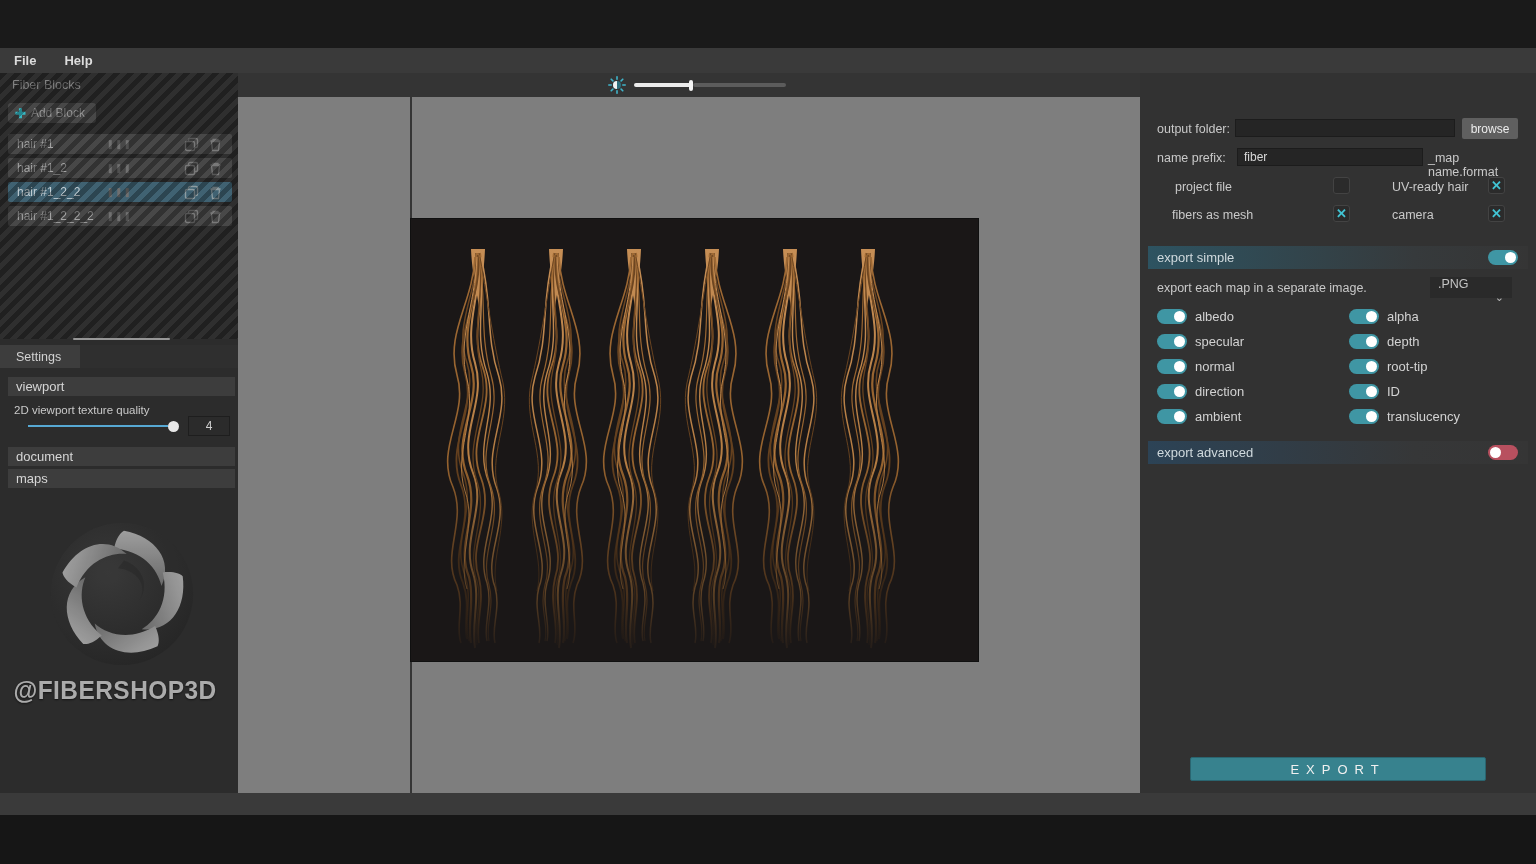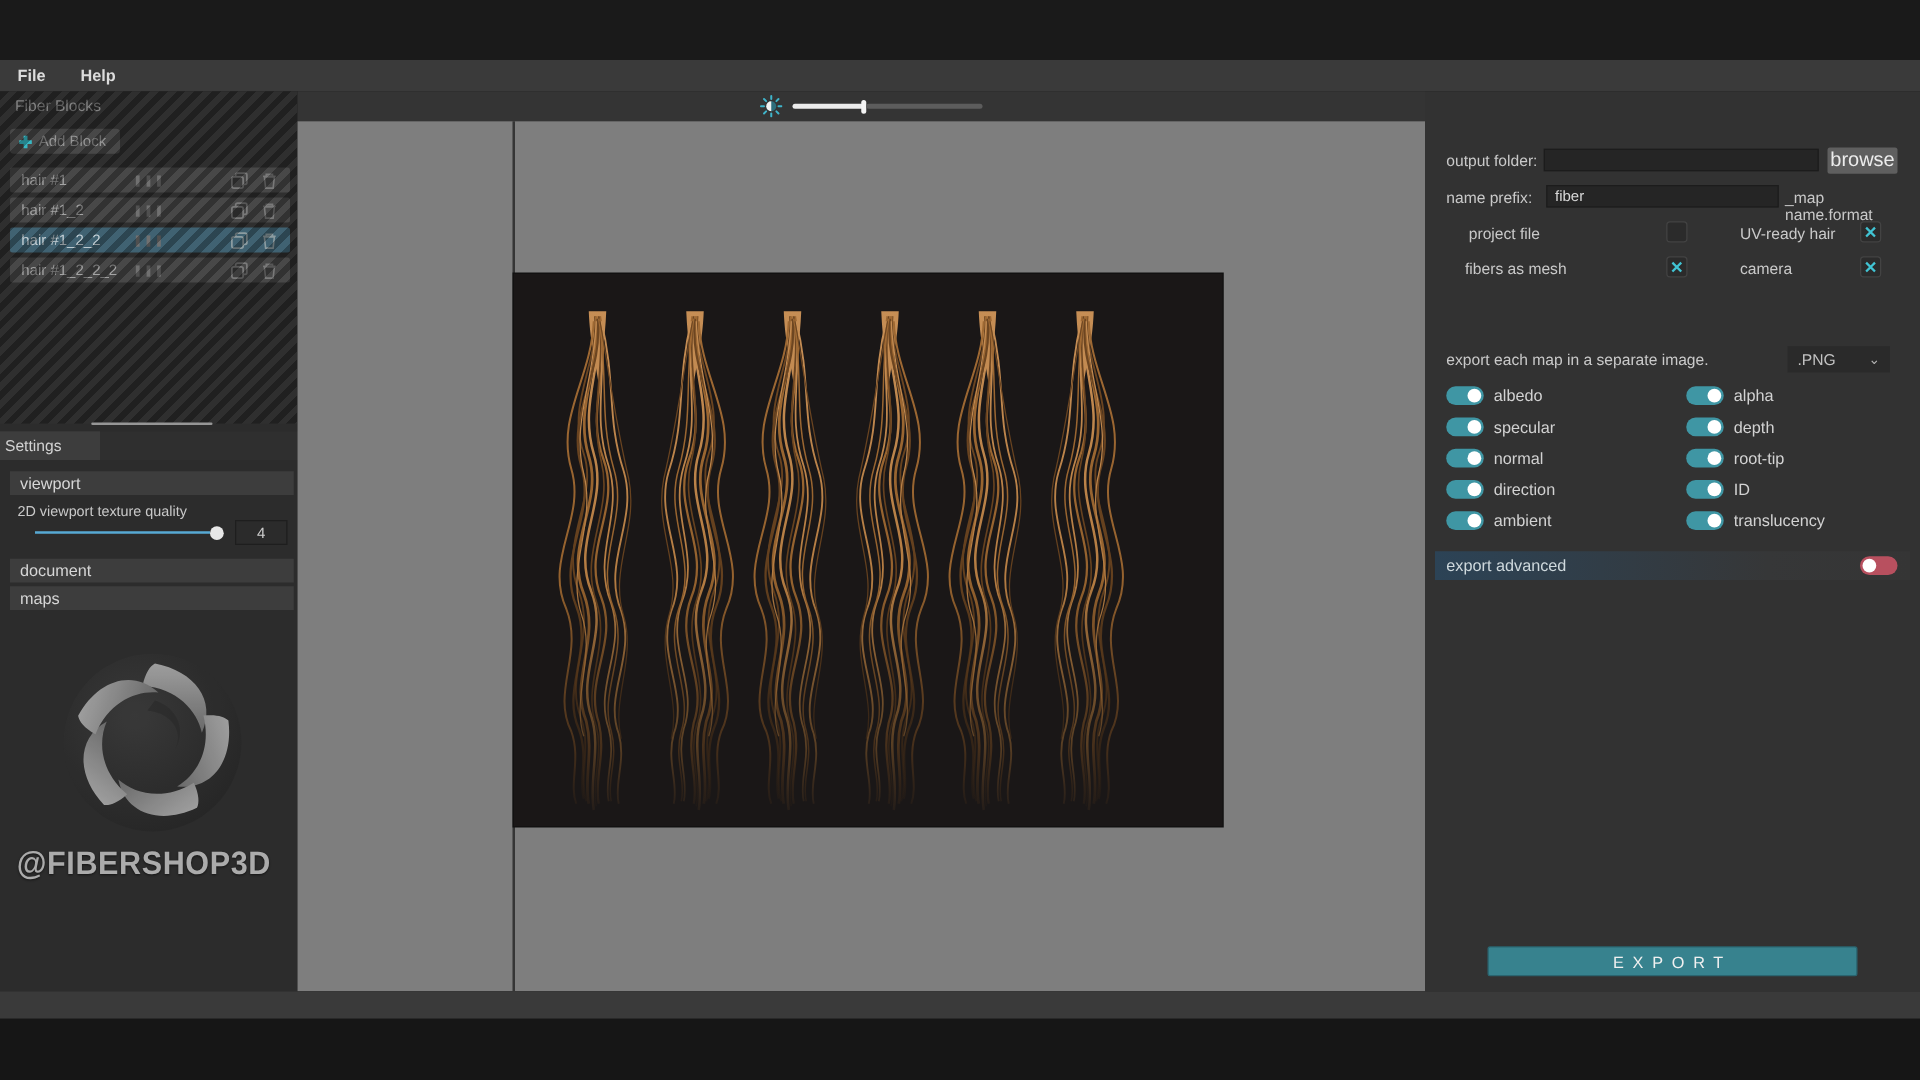--- a/index.html
+++ b/index.html
@@ -33,21 +33,21 @@
   .fb-row { position:relative; height:20px; margin-bottom:4px; background:#454545; border-radius:2px;
       display:flex; align-items:center; color:#a3a3a3; font-size:12px; cursor:pointer; }
   .fb-row.selected { background:#3d6070; color:#c3ced4; }
   .fb-label { padding-left:9px; flex:1 1 auto; }
   .fb-grip { color:#6e6e6e; font-size:9px; letter-spacing:1px; margin-right:52px; }
   .fb-ic { width:15px; height:15px; margin-right:9px; flex:0 0 auto; cursor:pointer; }
   .fb-ic svg { width:100%; height:100%; display:block; }
   .splitter-line { position:absolute; left:73px; top:265px; width:97px; height:2px; background:#969696; border-radius:1px; cursor:row-resize; }
 
   .settings-tabbar { position:absolute; left:0; top:272px; width:238px; height:23px; background:#282828; display:flex; }
-  .settings-tab { width:80px; height:100%; background:#3d3d3d; color:#d2d2d2; font-size:12.5px; display:flex; align-items:center; padding-left:4px; cursor:pointer; }
+  .settings-tab { width:80px; height:100%; background:#3d3d3d; color:#d2d2d2; font-size:12.5px; display:flex; align-items:center; padding-left:16px; cursor:pointer; }
   .settings-tab-rest { flex:1; background:#2f2f2f; }
 
   .section-header { position:absolute; left:8px; width:227px; height:19px; background:#3d3d3d; color:#d6d6d6; font-size:13px;
       display:flex; align-items:center; padding-left:8px; cursor:pointer; }
   .sh-viewport { top:304px; }
   .sh-document { top:374px; }
   .sh-maps { top:396px; }
   .quality-label { position:absolute; left:14px; top:331px; color:#c9c9c9; font-size:11.5px; }
   .quality-slider { position:absolute; left:28px; top:352px; width:140px; height:2px; background:#57a9d4; cursor:pointer; }
   .quality-knob { position:absolute; left:168px; top:348px; width:11px; height:11px; border-radius:50%; background:#e8e8e8; cursor:pointer; }
@@ -73,40 +73,40 @@
 
   
   .right-panel { position:absolute; left:1140px; top:0; width:396px; height:720px; background:#323232; }
   .rp-tabs { position:absolute; left:0; top:0; width:396px; height:24px; display:flex; background:#2b2b2b; }
   .rp-tab { width:132px; height:100%; display:flex; align-items:center; justify-content:center; font-size:12.5px; color:#787878; cursor:pointer; background:#2b2b2b; }
   .rp-tab.active { background:#3b3b3b; color:#e8e8e8; }
   .rp-body { position:absolute; left:0; top:24px; width:344px; height:696px; }
 
   .rp-label { color:#c9c9c9; font-size:12.5px; position:absolute; }
   .rp-input { position:absolute; height:18px; background:#252525; border:1px solid #1c1c1c; color:#d8d8d8; font-size:12px; padding:0 6px; font-family:"Liberation Sans",sans-serif; outline:none; }
-  .browse-btn { position:absolute; left:322px; top:21px; width:56px; height:21px; background:#5f5f5f; border-radius:2px; color:#ececec; font-size:16px; display:flex; align-items:center; justify-content:center; cursor:pointer; }
+  .browse-btn { position:absolute; left:322px; top:21px; width:56px; height:21px; background:#5f5f5f; border-radius:2px; color:#ececec; font-size:12px; display:flex; align-items:center; justify-content:center; cursor:pointer; }
 
   .checkbox { position:absolute; width:17px; height:17px; background:#2b2b2b; border:1px solid #434343; border-radius:3px;
       display:flex; align-items:center; justify-content:center; color:transparent; font-size:13px; font-weight:bold; cursor:pointer; }
   .checkbox.checked { color:#41c4d4; }
   .checkbox.checked::before { content:"✕"; }
 
   .group-header { position:absolute; left:8px; width:380px; height:23px; display:flex; align-items:center; padding-left:9px; color:#cfd9dd; font-size:13px; }
   .gh-simple { top:149px; background:linear-gradient(90deg,#2d5361 0%, #363a3c 70%, #353535 100%); }
   .gh-advanced { top:344px; background:linear-gradient(90deg,#2c4356 0%, #363738 70%, #353535 100%); }
 
   .toggle { position:relative; width:30px; height:15px; border-radius:8px; cursor:pointer; flex:0 0 auto; }
   .toggle .knob { position:absolute; top:2px; width:11px; height:11px; border-radius:50%; background:#fff; }
   .toggle.on { background:#3f96a4; } .toggle.on .knob { right:2px; }
   .toggle.off { background:#b8505f; } .toggle.off .knob { left:2px; }
   .gh-toggle { position:absolute; right:10px; top:4px; }
 
   .sep-label { position:absolute; left:17px; top:184px; color:#c9c9c9; font-size:12.5px; }
   .format-dd { position:absolute; left:290px; top:180px; width:82px; height:21px; background:#2a2a2a; color:#c3c3c3; font-size:12.5px;
-      display:flex; align-items:center; padding:0 8px; cursor:pointer; }
+      display:flex; padding:0 8px; cursor:pointer;flex-direction:column; }
   .format-dd .chev { margin-left:auto; font-size:11px; color:#b9b9b9; }
 
   .map-toggles { position:absolute; left:17px; top:212px; width:362px; display:grid; grid-template-columns:192px 170px; row-gap:10px; }
   .map-toggle-item { display:flex; align-items:flex-end; gap:8px; height:15px; }
   .map-toggle-item .mt-label { color:#d2d2d2; font-size:13px; }
 
   .export-btn { position:absolute; left:50px; top:660px; width:296px; height:24px; background:#37828e; border:1px solid #2a6570; border-radius:2px;
       color:#f0f0f0; font-size:13px; letter-spacing:7px; display:flex; align-items:center; justify-content:center; cursor:pointer; }
 </style>
 </head>
@@ -306,20 +306,26 @@
         <div class="rp-label" style="left:35px; top:83px;">project file</div>
         <div class="checkbox" style="left:193px; top:80px;"></div>
         <div class="rp-label" style="left:252px; top:83px;">UV-ready hair</div>
         <div class="checkbox checked" style="left:348px; top:80px;"></div>
 
         <div class="rp-label" style="left:32px; top:111px;">fibers as mesh</div>
         <div class="checkbox checked" style="left:193px; top:108px;"></div>
         <div class="rp-label" style="left:252px; top:111px;">camera</div>
         <div class="checkbox checked" style="left:348px; top:108px;"></div>
 
+        <div class="group-header gh-simple">
+          <span>export simple</span>
+          <div class="toggle on gh-toggle">
+              <div class="knob"></div>
+            </div>
+        </div>
 
         <div class="sep-label">export each map in a separate image.</div>
         <div class="format-dd">
           <span>.PNG</span>
           <span class="chev">⌄</span>
         </div>
 
         <div class="map-toggles">
           <div class="map-toggle-item">
             <div class="toggle on">

